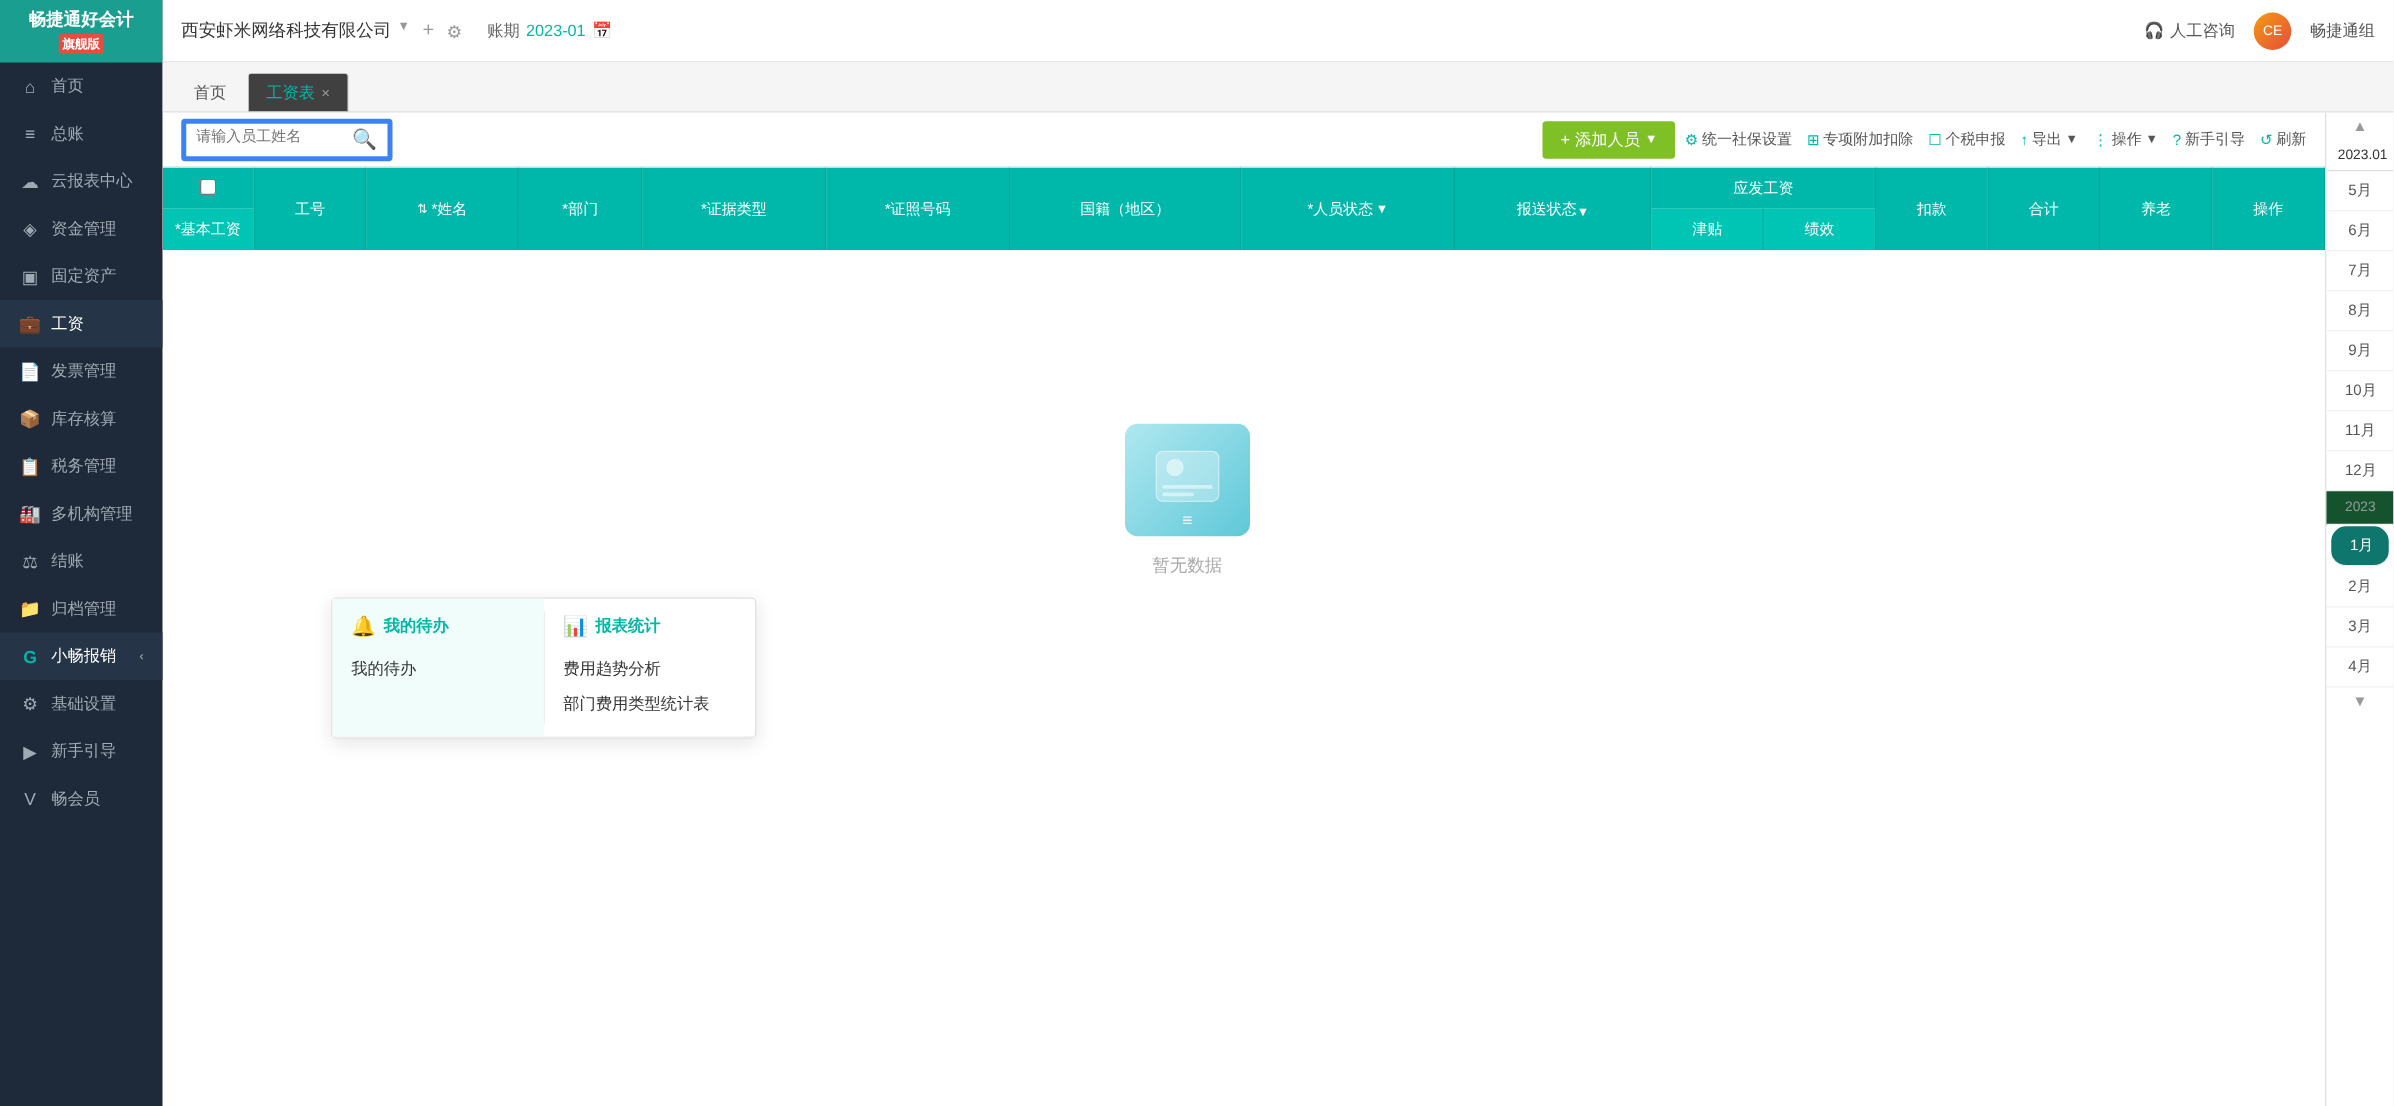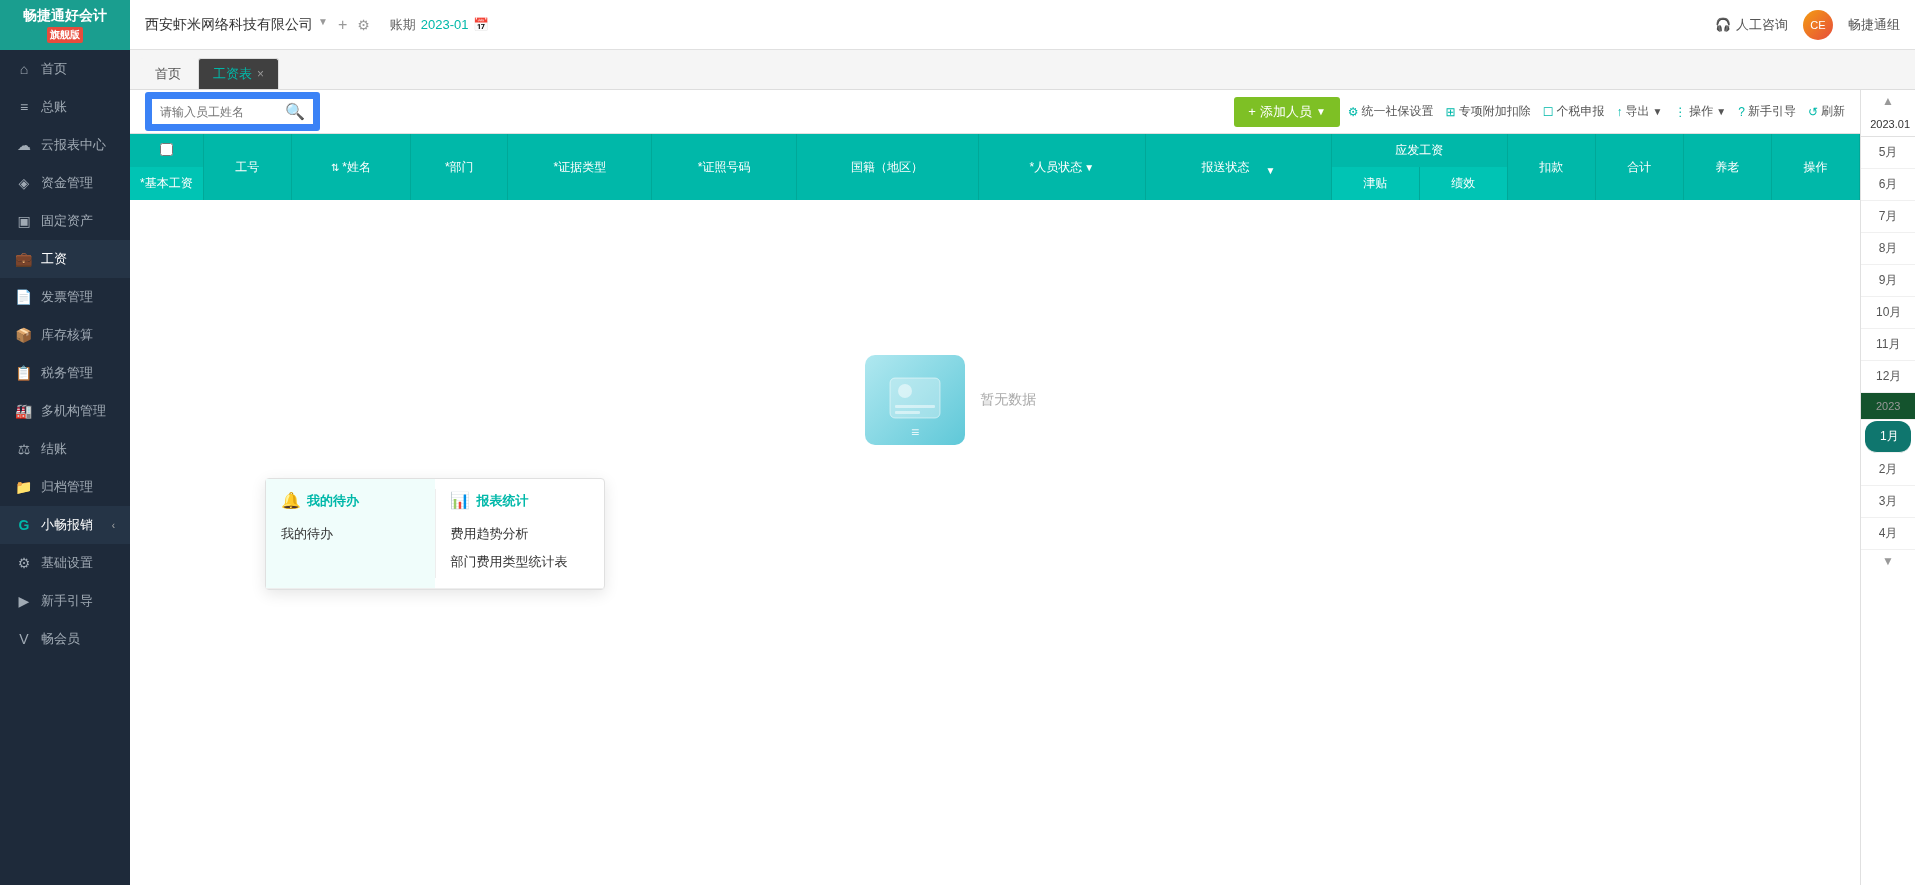--- a/index.html
+++ b/index.html
@@ -120,22 +120,22 @@
       height: 44px;
       background: #fff;
       border-bottom: 1px solid #e0e0e0;
       display: flex;
       align-items: center;
       padding: 0 15px;
       gap: 8px;
     }
     .search-box {
       display: flex;
-      align-items: center;
-      border: 7px solid #3b82f6;
+      align-items: flex-start;
+      border: 4px solid #3b82f6;
       border-radius: 3px;
       padding: 3px 8px;
       gap: 5px;
       background: #fff;
       min-width: 160px;
     }
     .search-box input {
       border: none; outline: none; font-size: 12px; color: #999; width: 120px;
     }
     .btn-add-person {
@@ -190,21 +190,21 @@
       font-weight: normal;
     }
     .data-table thead .sub-header {
       background: #00c4b4;
     }
     .data-table .checkbox-col { width: 40px; }
 
     
     .empty-state {
       display: flex;
-      flex-direction: row;
+      flex-direction: column;
       align-items: center;
       justify-content: center;
       height: 400px;
       color: #aaa;
       font-size: 14px;
       gap: 15px;
     }
     .empty-icon {
       width: 100px; height: 90px;
       background: linear-gradient(135deg, #b0e8f0, #5fc8d8);
@@ -482,21 +482,21 @@
               <th rowspan="2">*证据类型</th>
               <th rowspan="2">*证照号码</th>
               <th rowspan="2">国籍（地区）</th>
               <th rowspan="2">
                 <span style="display:flex;align-items:center;gap:2px;justify-content:center;">
                   <span>*人员状态</span>
                   <span style="font-size:10px;">▼</span>
                 </span>
               </th>
               <th rowspan="2">
-                <span style="display:flex;align-items:flex-end;gap:16px;justify-content:center;">
+                <span style="display:flex;align-items:flex-end;gap:0;justify-content:center;">
                   <span>报送状态</span>
                   <span style="font-size:10px;">▼</span>
                 </span>
               </th>
               <th colspan="3">应发工资</th>
               <th rowspan="2">扣款</th>
               <th rowspan="2">合计</th>
               <th rowspan="2">养老</th>
               <th rowspan="2">操作</th>
             </tr>

